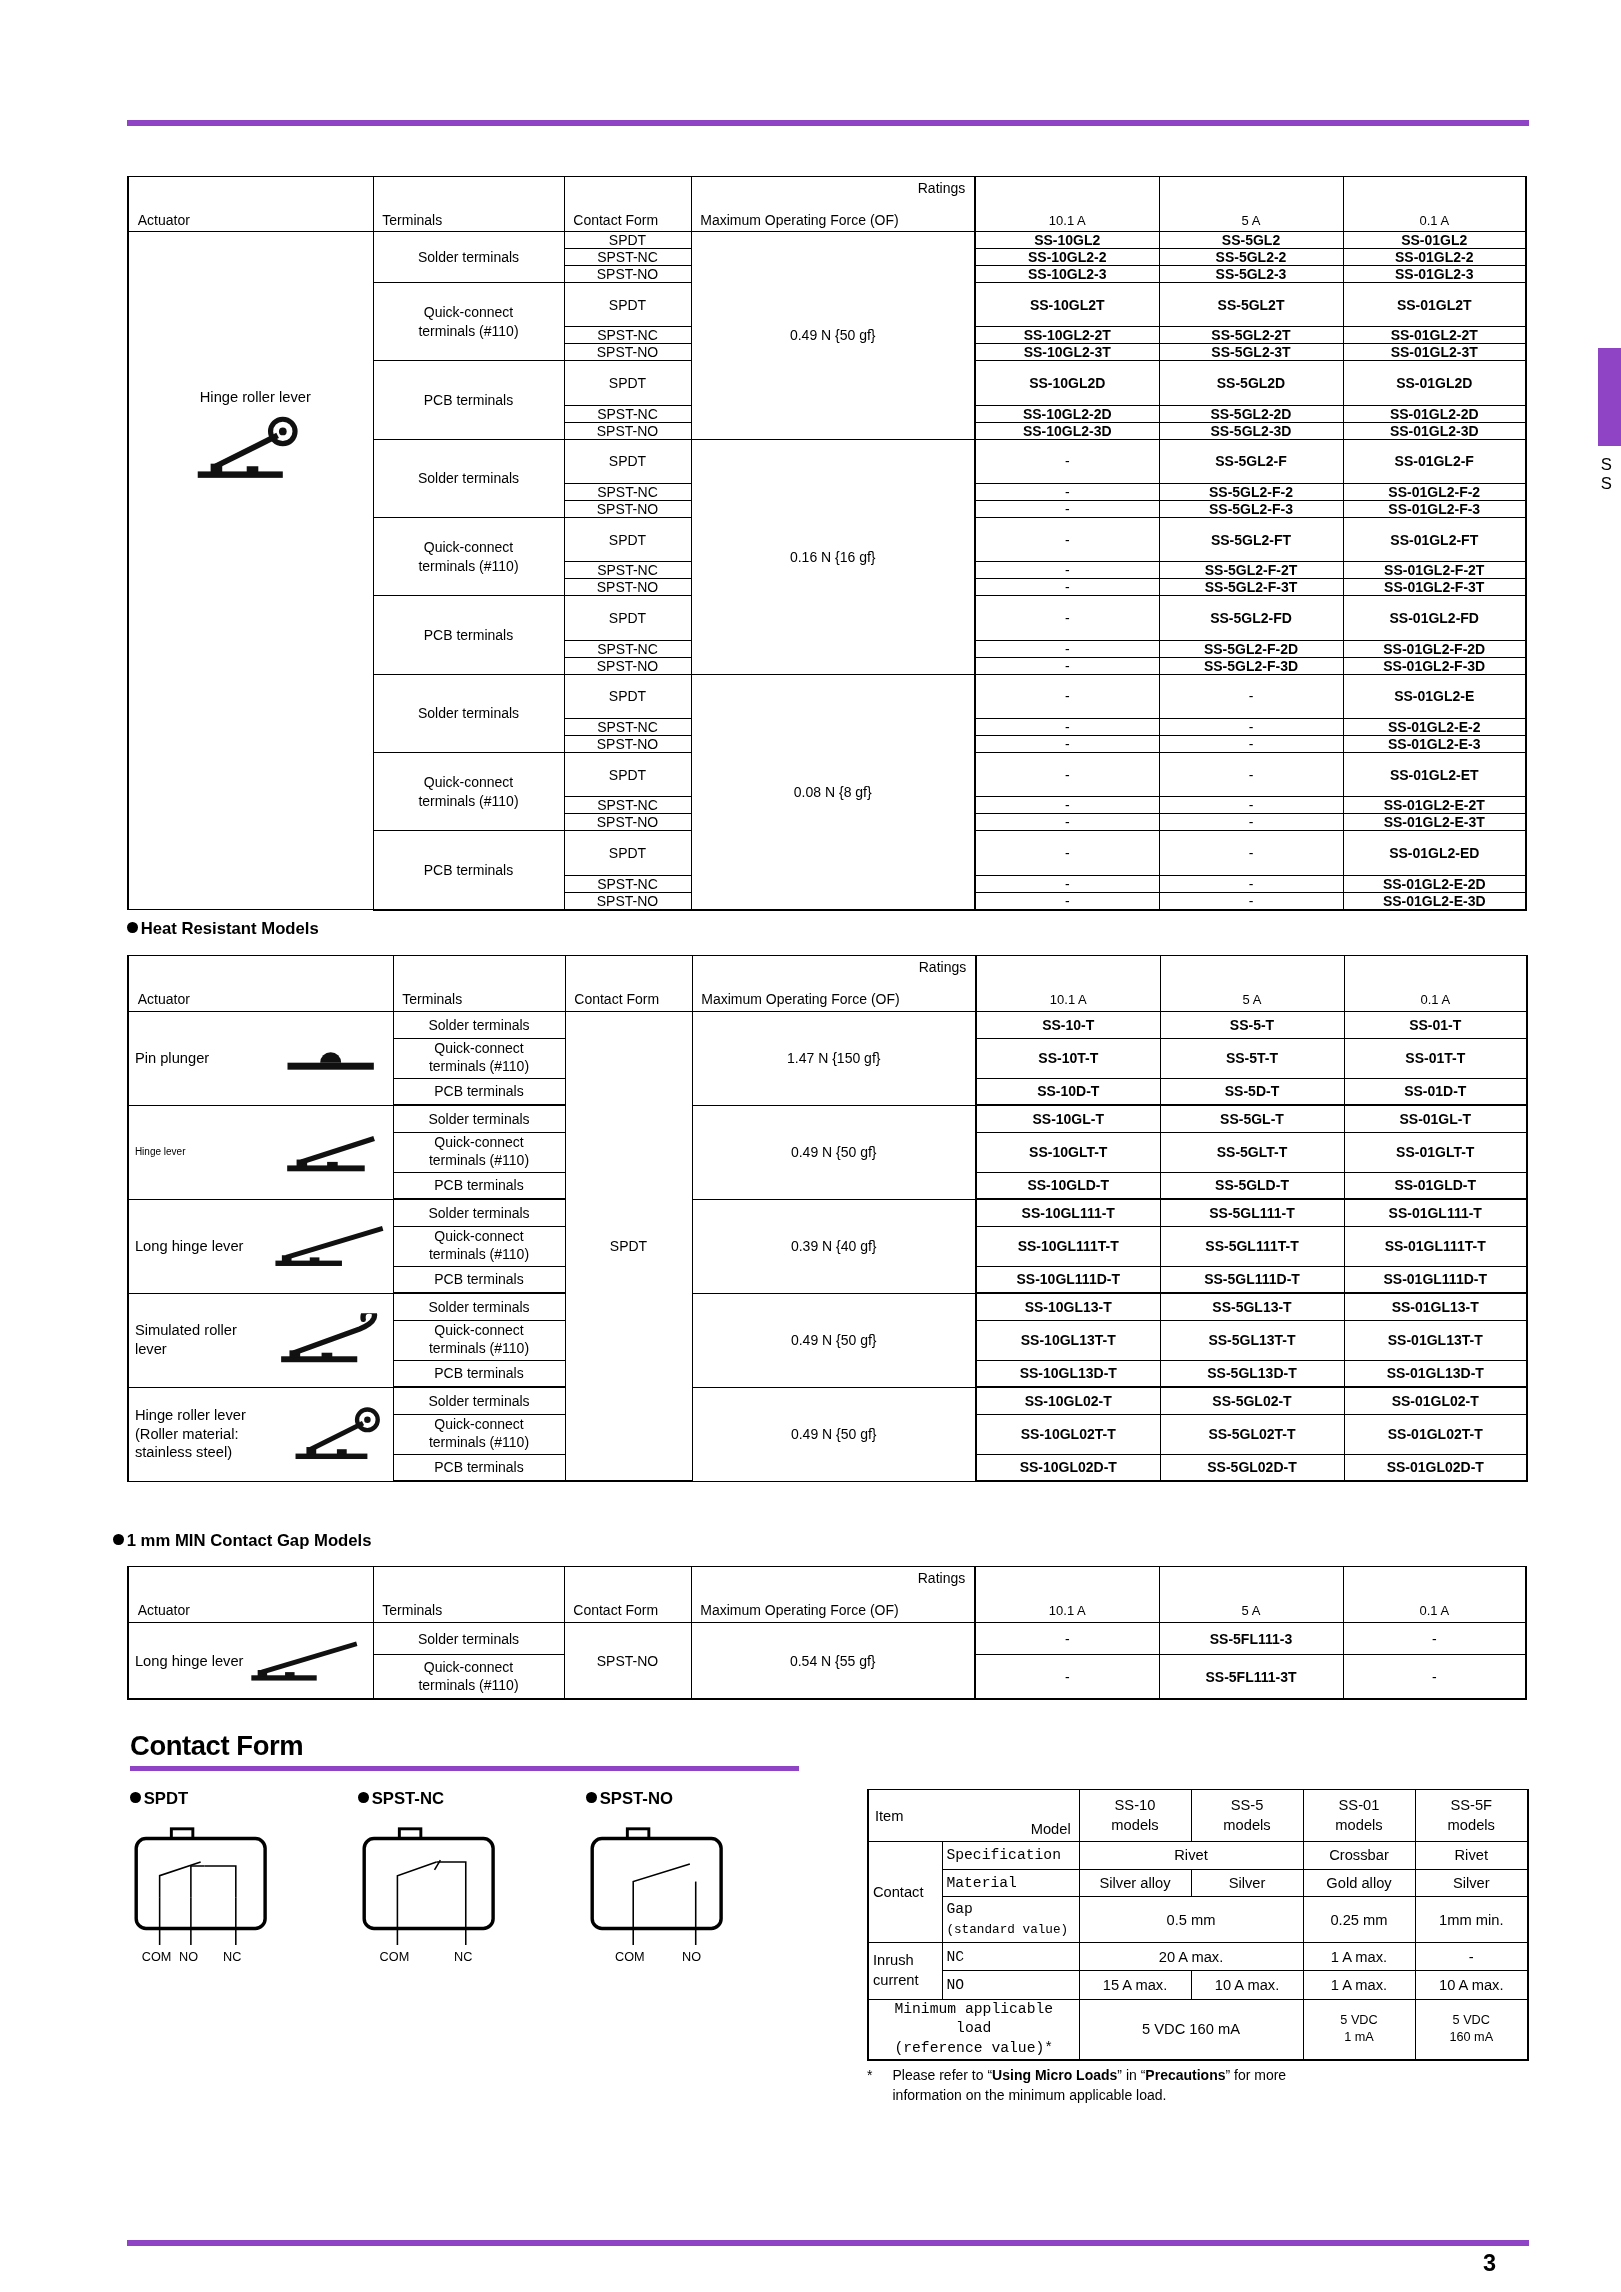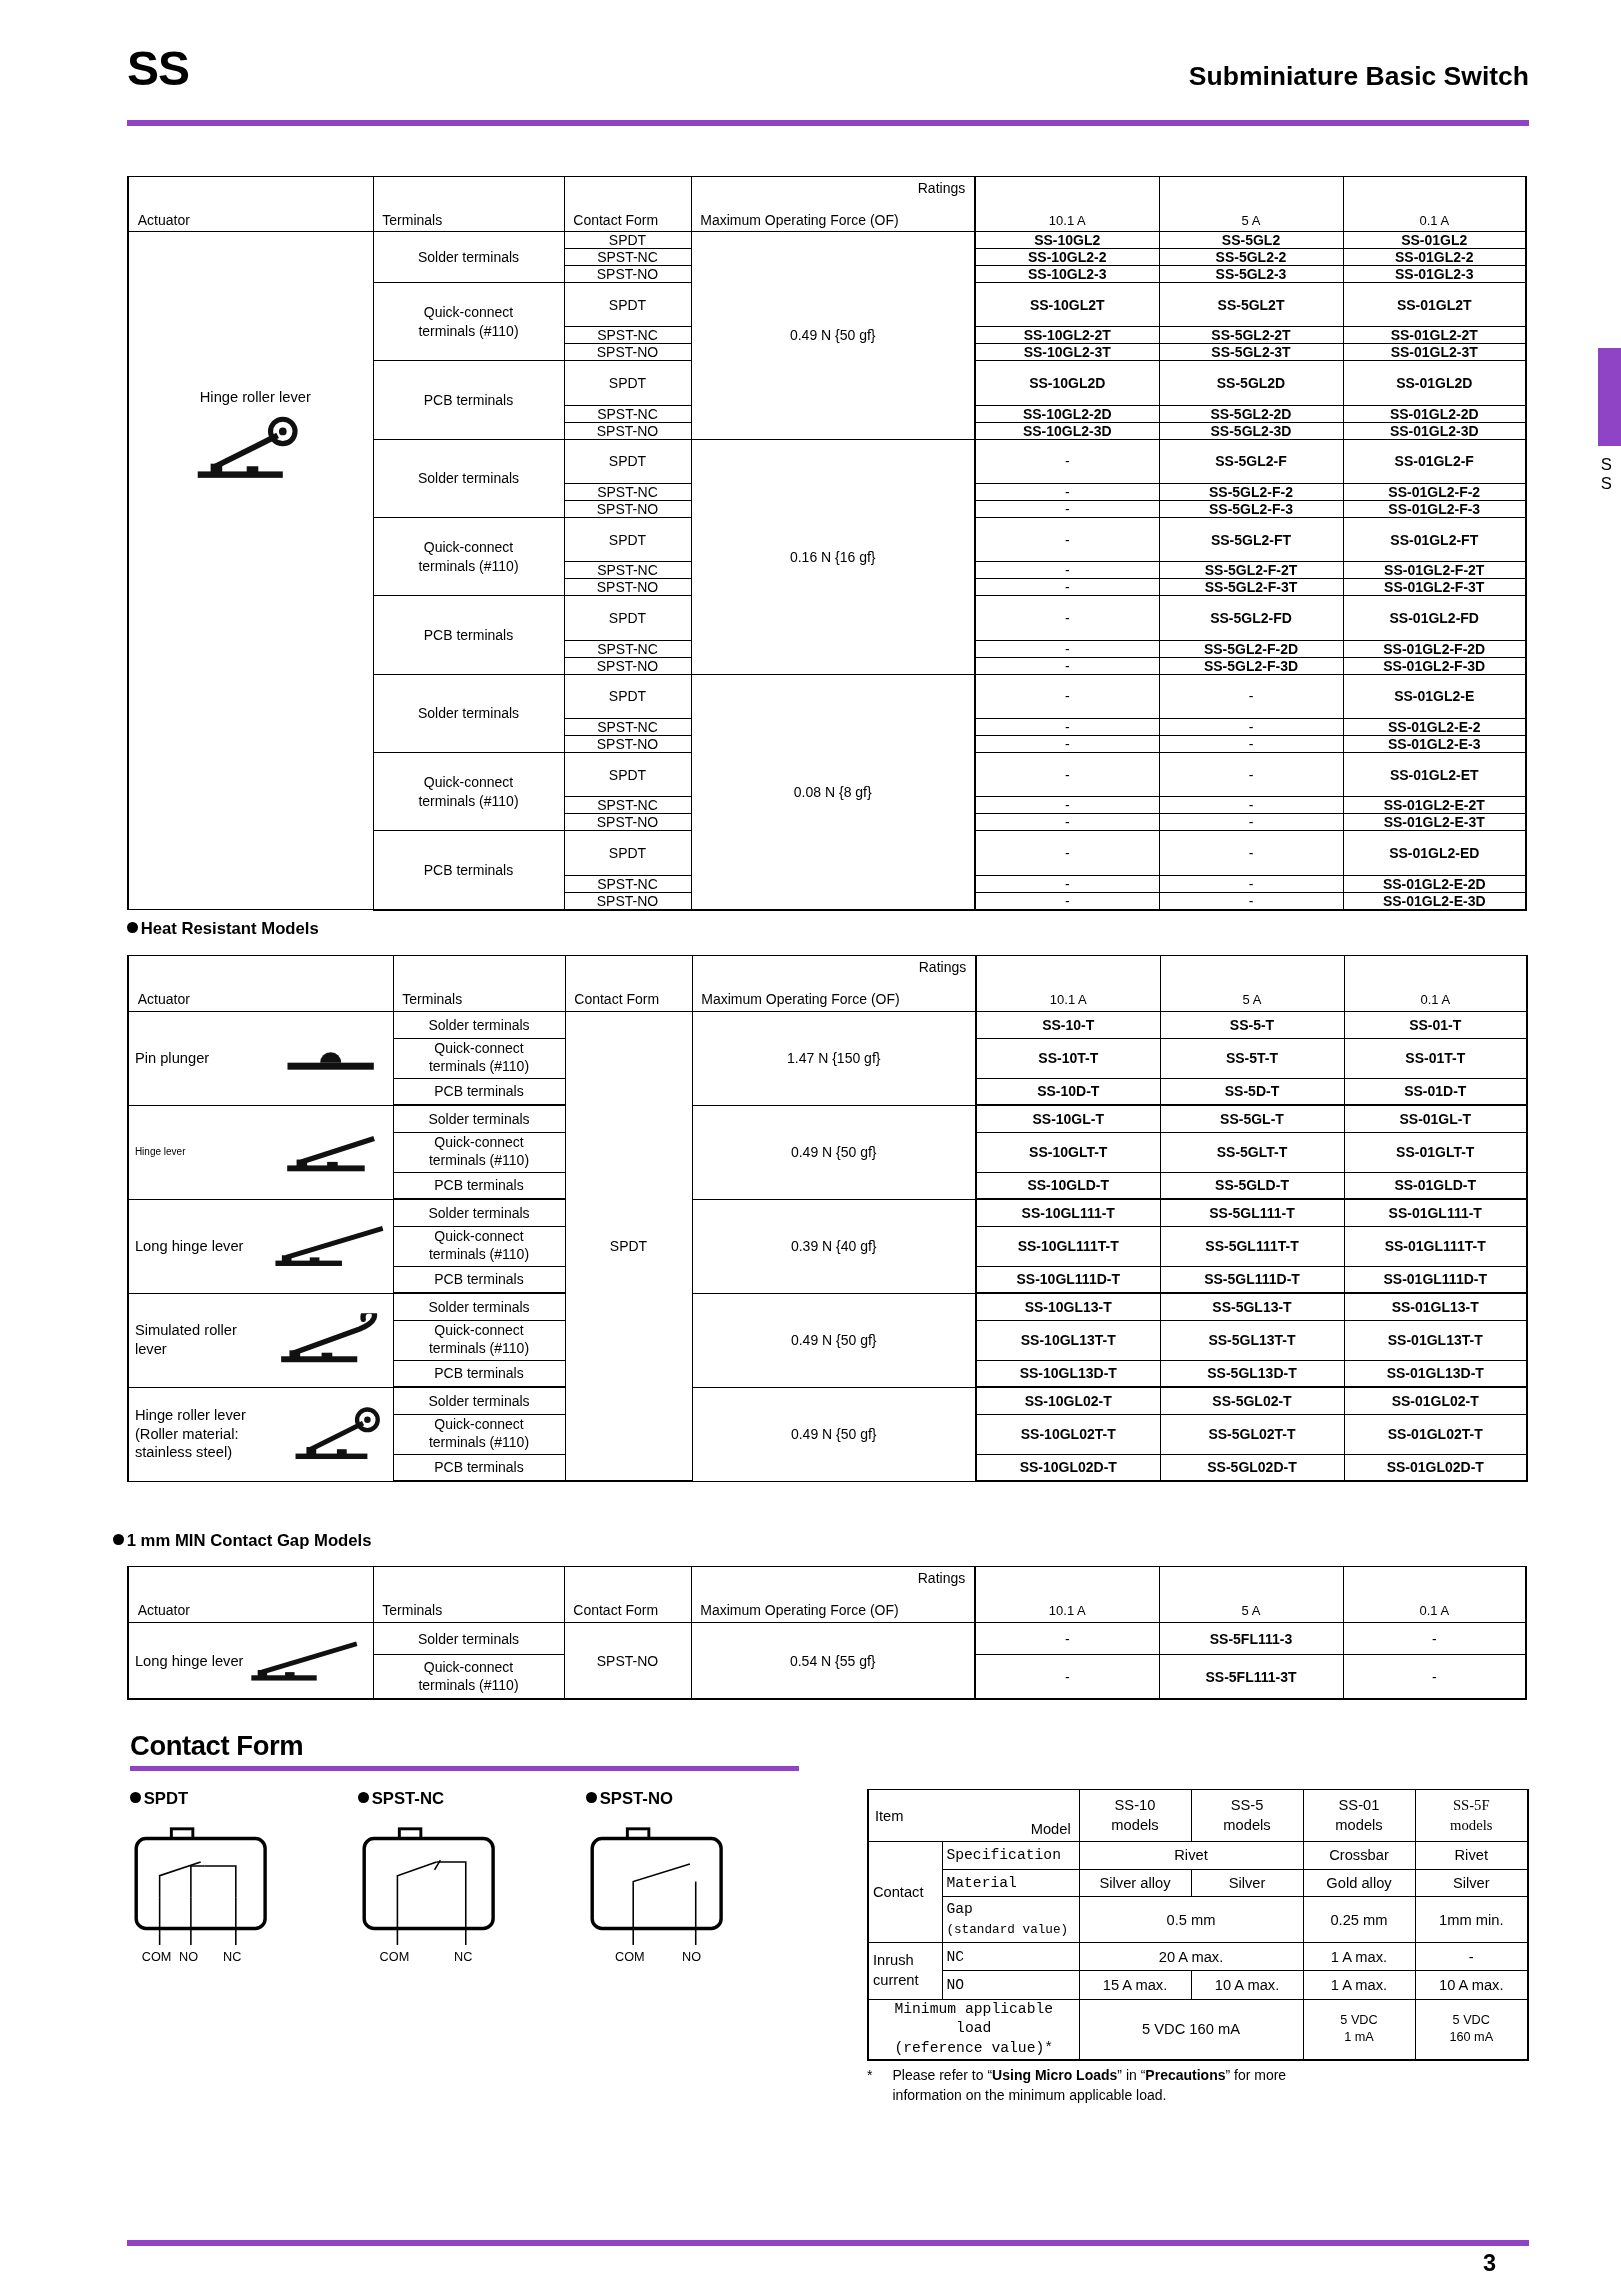--- a/index.html
+++ b/index.html
@@ -46,24 +46,20 @@
   .botrule{position:absolute;left:127px;top:2240px;width:1402px;height:5.9px;background:#8E44C4;}
   .pageno{position:absolute;right:125px;top:2250px;font-size:23.5px;font-weight:bold;}
 
   .cf-cap{font-size:16.7px;font-weight:bold;}
 </style>
 </head>
 <body>
 
 <div class="page">
 
-  <div class="hdr">
-    <div class="hdr-left">SS</div>
-    <div class="hdr-right">Subminiature Basic Switch</div>
-  </div>
   <div class="hdr-rule"></div>
   <div class="side-tab"></div>
   <div class="side-tab-lbl">S<br>S</div>
 
   <div style="position:absolute;left:127px;top:176px;">
     <table class="t" id="t1" style="width:1400px;">
       <colgroup>
         <col style="width:245px">
           <col style="width:191px">
           <col style="width:127px">
@@ -717,21 +713,21 @@
             <td class="sh c">
               <span style="line-height:19.6px;display:block;">SS-10<br>models</span>
             </td>
             <td class="sh c">
               <span style="line-height:19.6px;display:block;">SS-5<br>models</span>
             </td>
             <td class="sh c">
               <span style="line-height:19.6px;display:block;">SS-01<br>models</span>
             </td>
             <td class="sh c thickright">
-              <span style="line-height:19.6px;display:block;font-family:Liberation Serif, serif;">SS-5F<br>models</span>
+              <span style="line-height:19.6px;display:block;">SS-5F<br>models</span>
             </td>
           </tr>
           <tr>
             <td rowspan="3" class="sh thickleft" style="vertical-align:middle;">Contact</td>
             <td class="sh l" style="height:26.5px;">Specification</td>
             <td colspan="2" class="c">Rivet</td>
             <td class="c">Crossbar</td>
             <td class="c thickright">Rivet</td>
           </tr>
           <tr>

